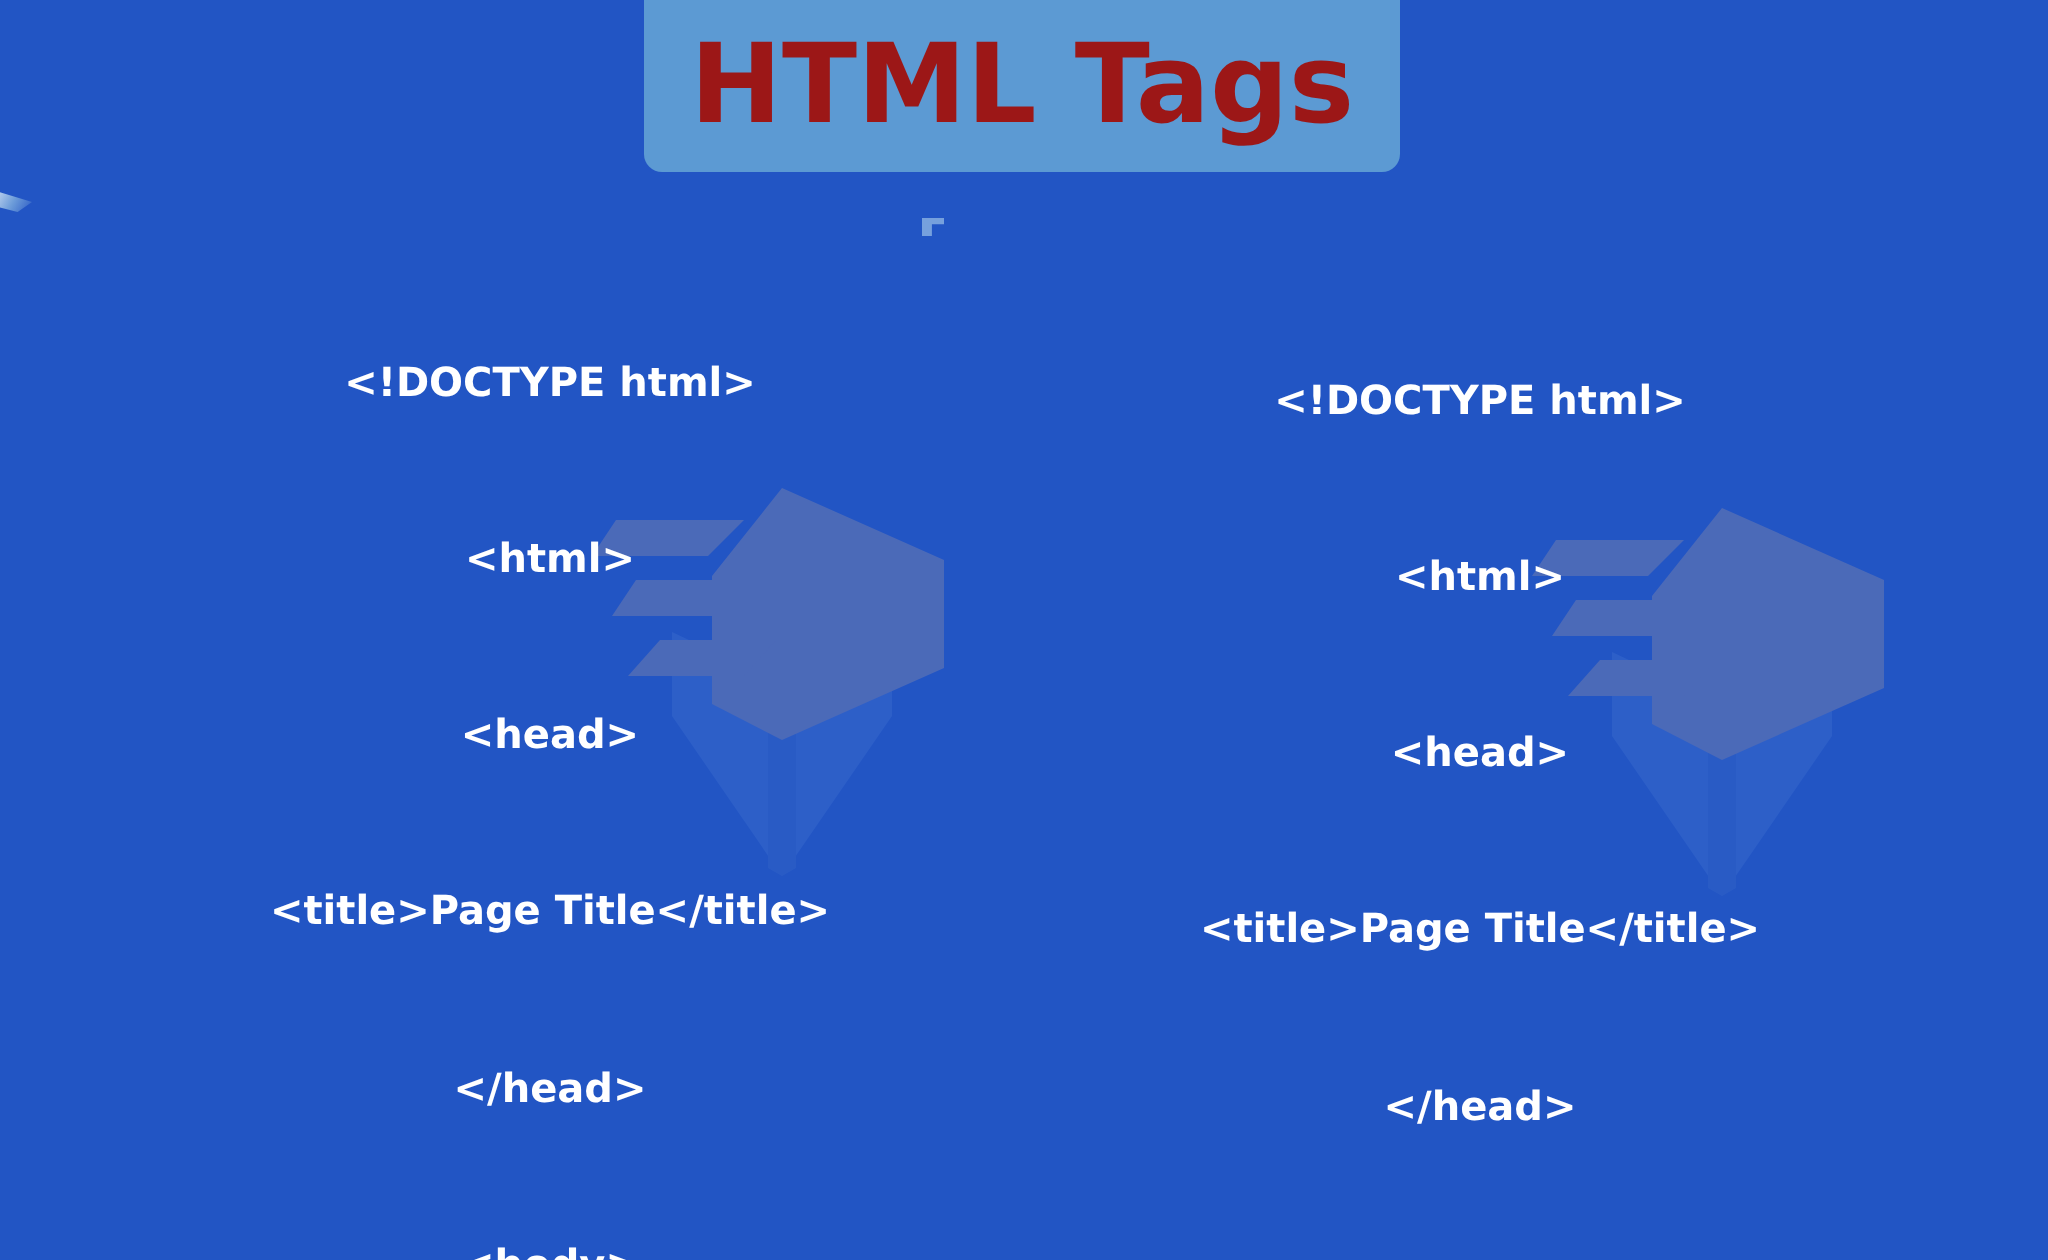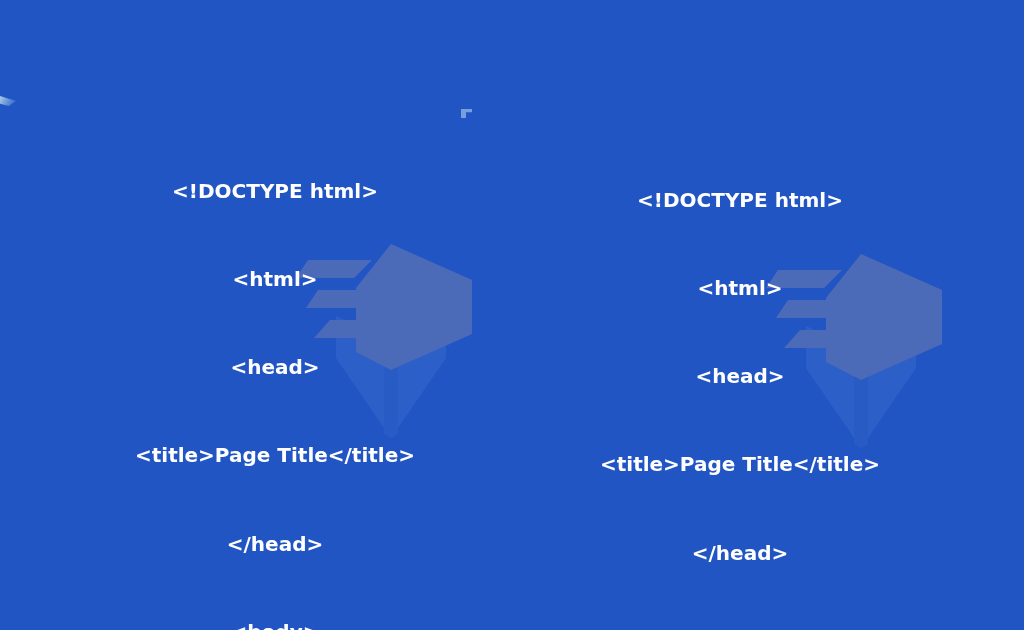--- a/index.html
+++ b/index.html
@@ -145,20 +145,23 @@
         <polygon points="12,22 76,22 58,40 0,40"></polygon>
         <polygon points="22,52 86,52 68,70 10,70"></polygon>
         <polygon points="34,82 92,82 76,100 18,100"></polygon>
       </g>
     </svg>
   </div>
 
   <div id="speck-left-edge" class="speck"></div>
   <div id="speck-mid" class="speck"></div>
 
+  <div id="title-bar">
+    <span id="page-title">HTML Tags</span>
+  </div>
 
   <div id="code-column-left" class="code-column">
     <span class="code-line">&lt;!DOCTYPE html&gt;</span>
     <span class="code-line">&lt;html&gt;</span>
     <span class="code-line">&lt;head&gt;</span>
     <span class="code-line">&lt;title&gt;Page Title&lt;/title&gt;</span>
     <span class="code-line">&lt;/head&gt;</span>
     <span class="code-line">&lt;body&gt;</span>
     
     

